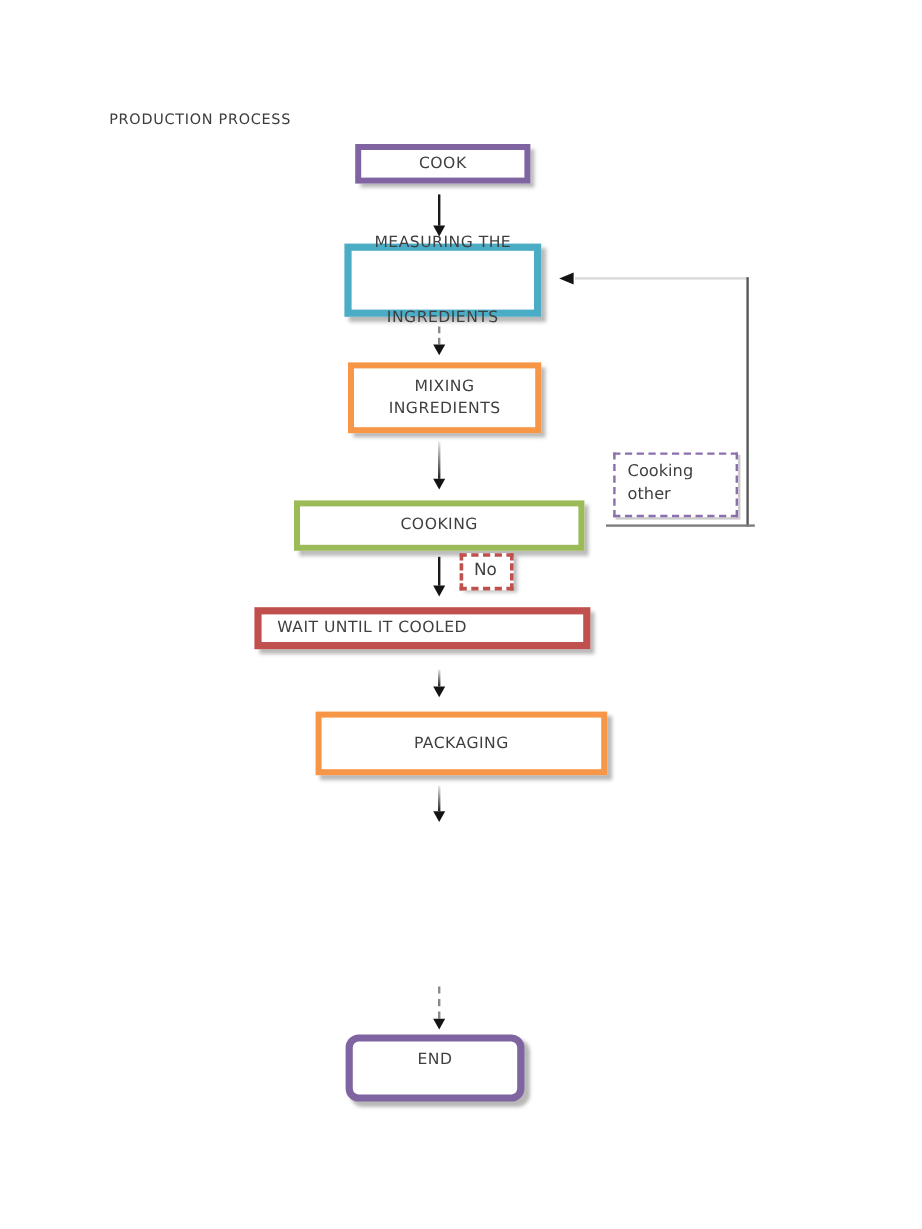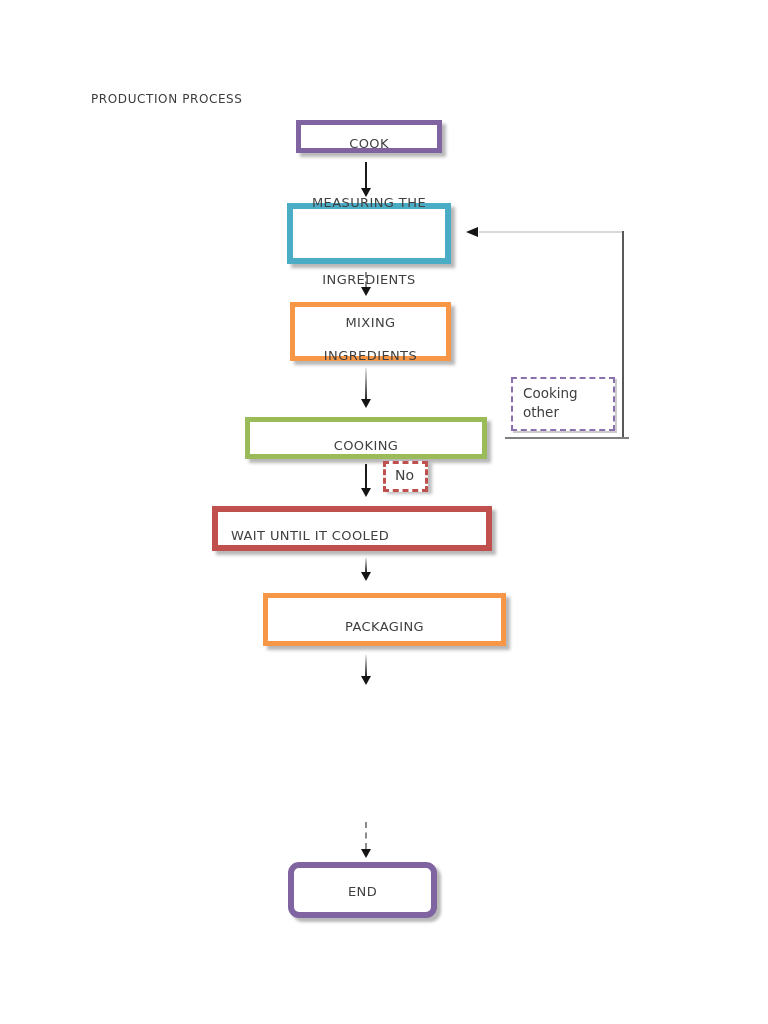--- a/index.html
+++ b/index.html
@@ -12,26 +12,26 @@
     font-size:12px; color:#3c3c3c; letter-spacing:0.6px;
   }
   
   .node {
     position:absolute; box-sizing:border-box; background:#ffffff;
     display:flex; align-items:center; justify-content:center; flex-direction:column;
     text-align:center; color:#3f3f3f; font-size:13px; line-height:18px;
     letter-spacing:0.4px; box-shadow:4px 4px 3px rgba(125,125,125,0.55);
     z-index:2;
   }
-  .node span { display:block;margin-top:15px; }
+  .node span { display:block; }
   .node-cook      { left:296px; top:120px; width:146px; height:33px; border:5px solid #8064A2; }
   .node-measuring { left:287px; top:203px; width:164px; height:61px; border:6px solid #4BACC6;gap:44px; }
   .node-mixing    { left:290px; top:302px; width:161px; height:59px; border:5px solid #a21caf; }
   .node-cooking   { left:245px; top:417px; width:242px; height:42px; border:5px solid #9BBB59; }
-  .node-wait      { left:212px; top:506px; width:280px; height:45px; border:6px solid #C0504D;
+  .node-wait      { left:212px; top:506px; width:280px; height:35px; border:6px solid #C0504D;
                     align-items:flex-start; padding-left:13px; text-align:left; justify-content:center; }
   .node-packaging { left:263px; top:593px; width:243px; height:53px; border:5px solid #F79646; }
   .node-display   { left:262px; top:698px; width:206px; height:111px; border:6px solid #4BACC6;
                     justify-content:flex-start; padding-top:9px; }
   .node-end       { left:288px; top:862px; width:149px; height:56px; border:6px solid #8064A2;
                     padding-bottom:12px; }
   
   .ann {
     position:absolute; box-sizing:border-box; background:#ffffff; color:#3f3f3f;
   }

